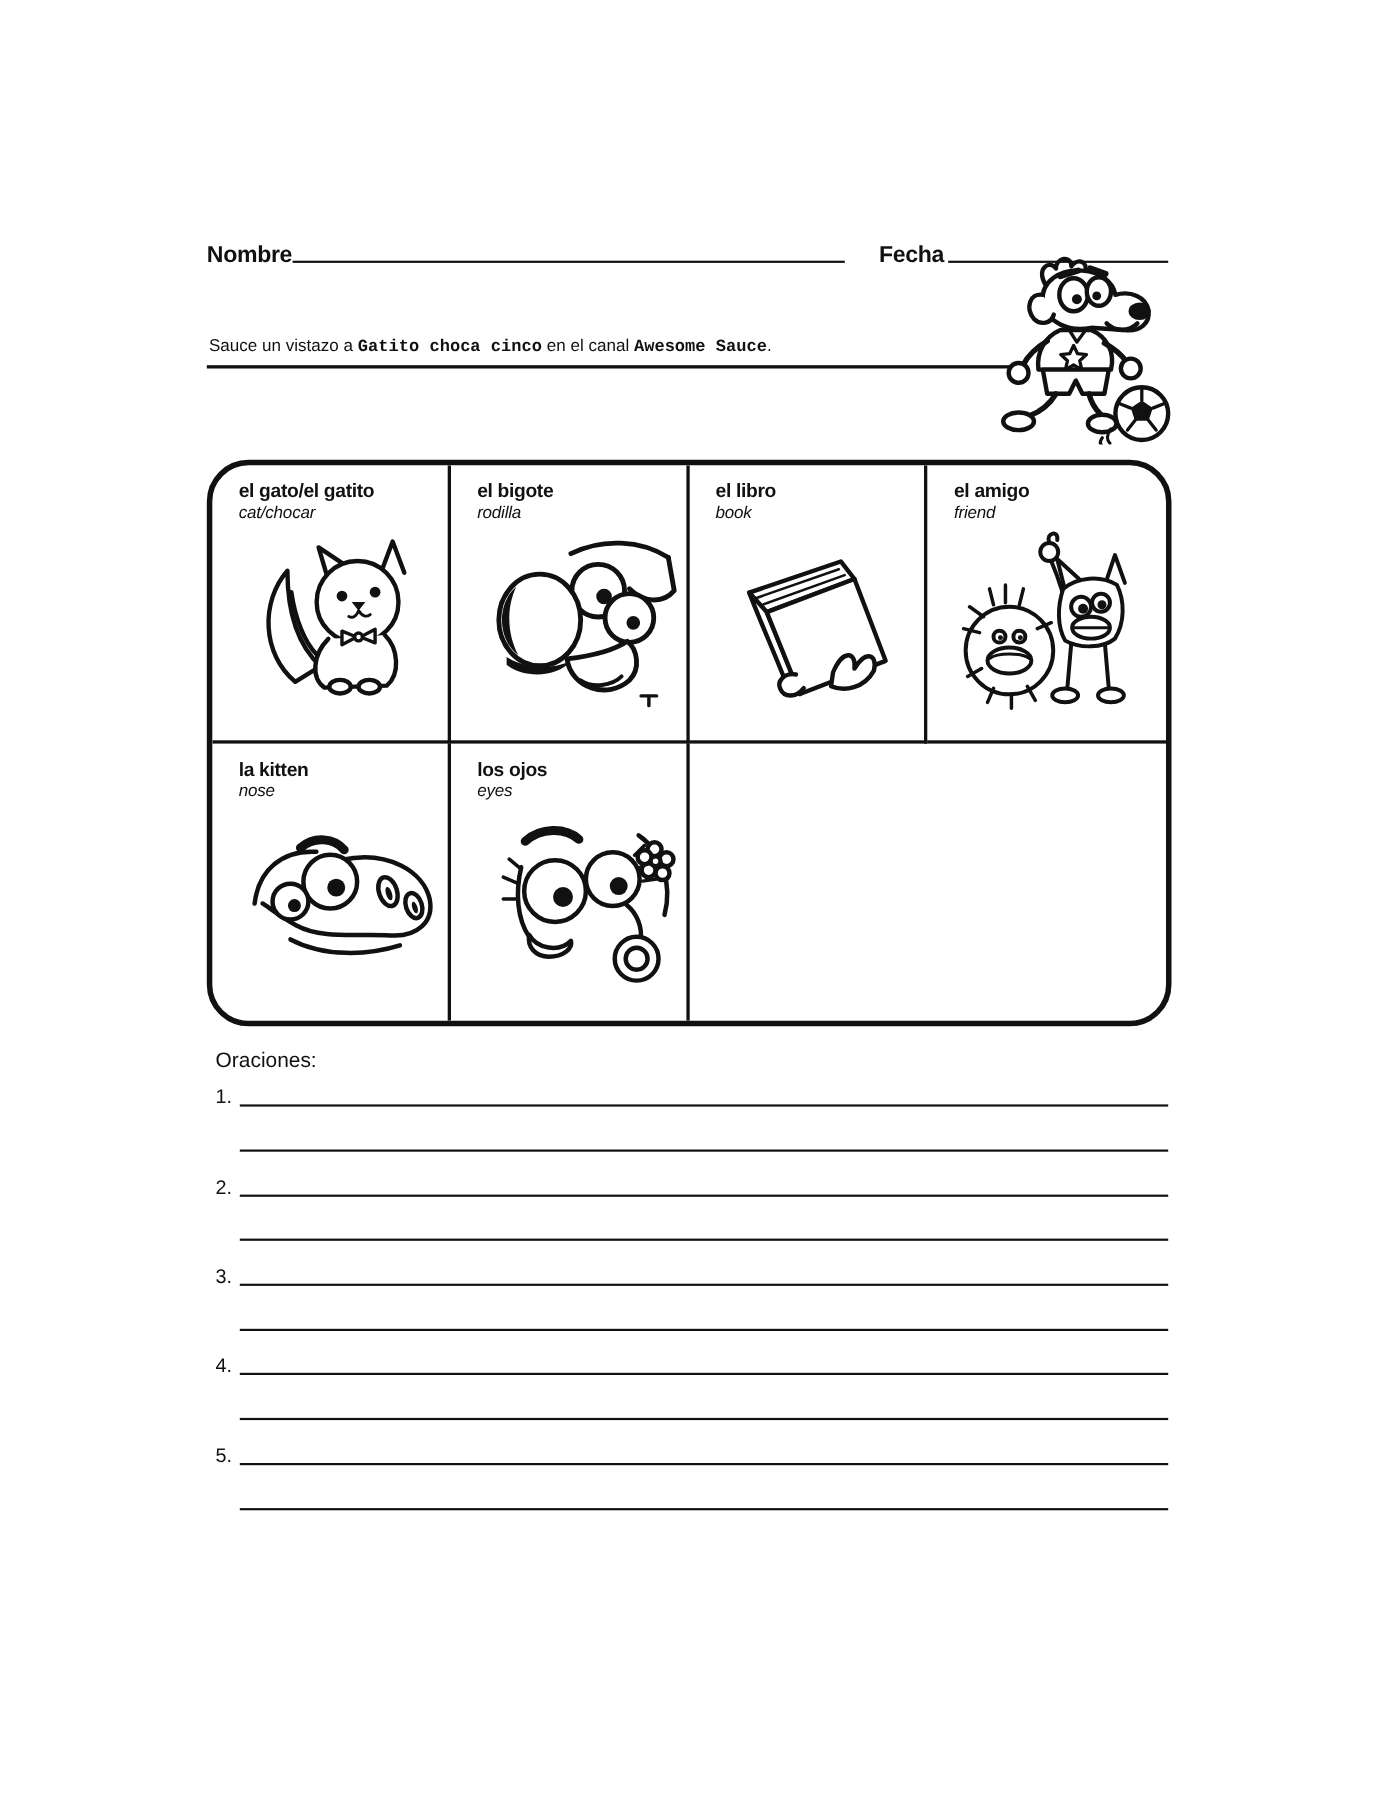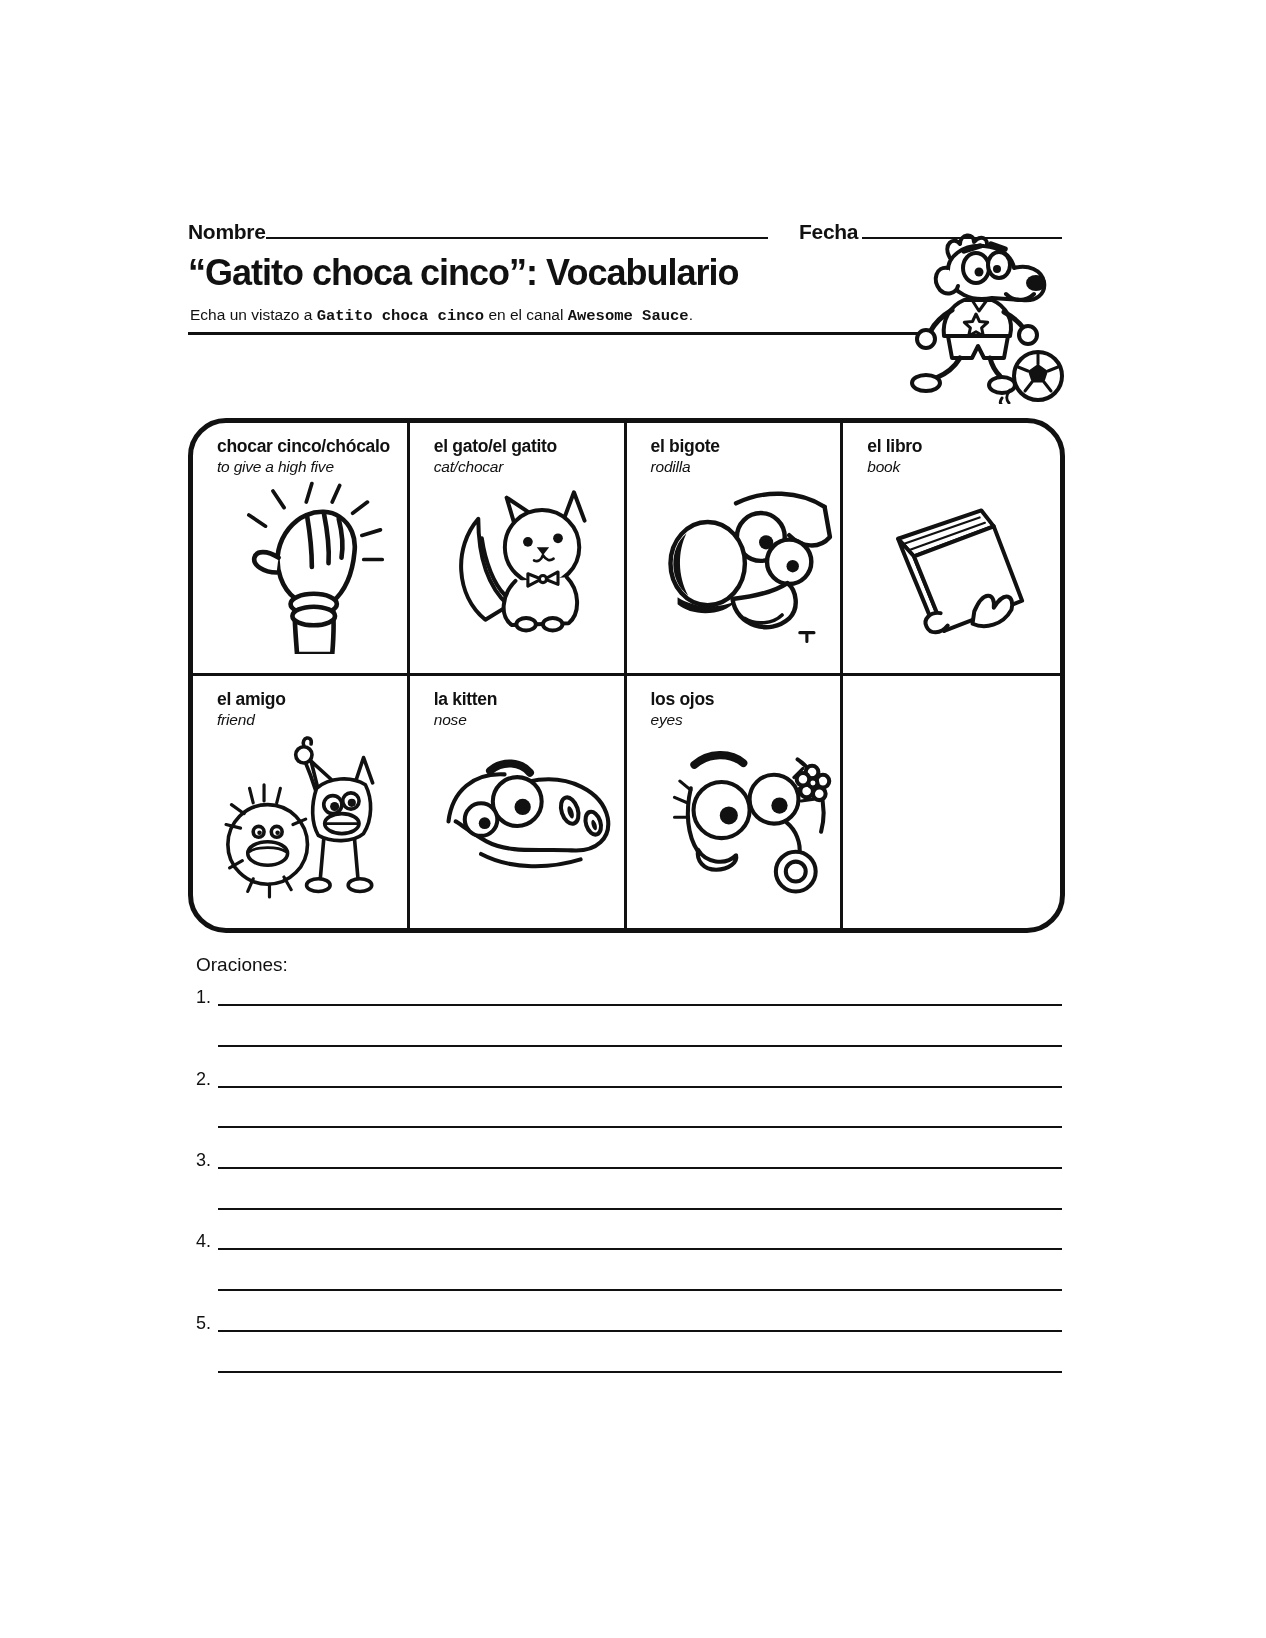--- a/index.html
+++ b/index.html
@@ -42,22 +42,21 @@
 </head>
 <body>
 
 <div class="page">
 
   <div class="hdr-label" style="left:188px;top:220px;text-align:right;">Nombre</div>
   <div class="blank" style="left:266px;top:237px;width:502px;"></div>
   <div class="hdr-label" style="left:799px;top:220px;">Fecha</div>
   <div class="blank" style="left:862px;top:237px;width:200px;"></div>
 
-  <div class="title">“Gatito choca cinco”: Vocabulario</div>
-  <div class="subtitle"><span>Echa un vistazo a </span><b>Gatito choca cinco</b><span> en el canal </span><b>Awesome Sauce</b><span>.</span></div>
+  <div class="subtitle"><span>Sauce un vistazo a </span><b>Gatito choca cinco</b><span> en el canal </span><b>Awesome Sauce</b><span>.</span></div>
   <div class="rule"></div>
 
   <svg class="mascot" width="196" height="172" viewBox="0 0 196 172">
     <g stroke-width="4">
       <path class="ln" d="M78,26 C70,12 82,4 88,12 C88,2 102,0 102,10 C108,2 118,6 114,16"></path>
       <path class="ink" d="M76,42 C74,24 92,12 112,14 C128,15 140,24 142,36 C156,32 170,38 172,50 C174,62 164,70 150,68 L120,66 C100,70 80,62 76,42 Z"></path>
       <ellipse class="ink" cx="104" cy="36" rx="13" ry="15"></ellipse>
       <ellipse class="ink" cx="127" cy="33" rx="11" ry="13"></ellipse>
       <path class="ln" stroke-width="5.5" d="M92,19 L108,14 M119,12 L133,17"></path>
       <path class="ink" d="M76,36 C64,34 60,48 68,58 C74,64 84,62 86,54"></path>
@@ -78,36 +77,20 @@
       <ellipse class="ink" cx="130" cy="153" rx="13" ry="8"></ellipse>
       <circle class="ink" cx="166" cy="144" r="24"></circle>
       <path class="fill" d="M166,132 l10,7 l-3.8,11.5 l-12.4,0 l-3.8,-11.5 z"></path>
       <path class="ln" stroke-width="3" d="M166,132 L166,121 M176,139 L186,135 M172,150 L179,159 M160,150 L153,159 M156,139 L146,135"></path>
       <path class="ln" stroke-width="3" d="M138,158 C134,163 134,168 137,171 M130,166 C128,169 128,171 129,172"></path>
     </g>
   </svg>
 
   <div class="vocab-grid">
 
-    <div class="vcell">
-      <div class="vterm">chocar cinco/chócalo</div>
-      <div class="vtrans">to give a high five</div>
-      <svg class="vart" width="186" height="176" viewBox="0 0 200 190">
-        <g stroke-width="4">
-          <path class="ln" d="M96,26 L102,6 M72,32 L60,14 M124,26 L132,8 M146,38 L162,26 M156,62 L176,56 M158,88 L178,88 M52,52 L34,40"></path>
-        </g>
-        <g stroke-width="5">
-          <path class="ink" d="M86,190 C84,162 82,142 84,130 C70,120 62,98 66,78 C70,60 82,46 96,40 C108,35 122,35 132,42 C144,50 150,64 148,80 C146,102 138,122 124,134 C126,148 126,166 124,190 Z"></path>
-          <path class="ink" d="M66,86 C54,78 42,78 40,86 C38,94 50,102 64,102"></path>
-          <path class="ln" d="M97,42 C100,60 102,80 102,96 M115,38 C119,58 121,76 120,92 M131,44 C135,60 136,74 134,86"></path>
-          <ellipse class="ink" cx="104" cy="136" rx="25" ry="11"></ellipse>
-          <ellipse class="ink" cx="104" cy="149" rx="23" ry="10"></ellipse>
-        </g>
-      </svg>
-    </div>
 
     <div class="vcell">
       <div class="vterm">el gato/el gatito</div>
       <div class="vtrans">cat/chocar</div>
       <svg class="vart" width="186" height="172" viewBox="0 0 210 190">
         <g stroke-width="4.5">
           <path class="ink" d="M58,158 C24,130 22,76 50,44 C50,84 60,120 84,142 Z"></path>
           <path class="ln" d="M54,66 C58,94 68,118 80,130"></path>
           <path class="ink" d="M92,54 L82,20 L112,40"></path>
           <path class="ink" d="M146,46 L158,14 L170,46"></path>

